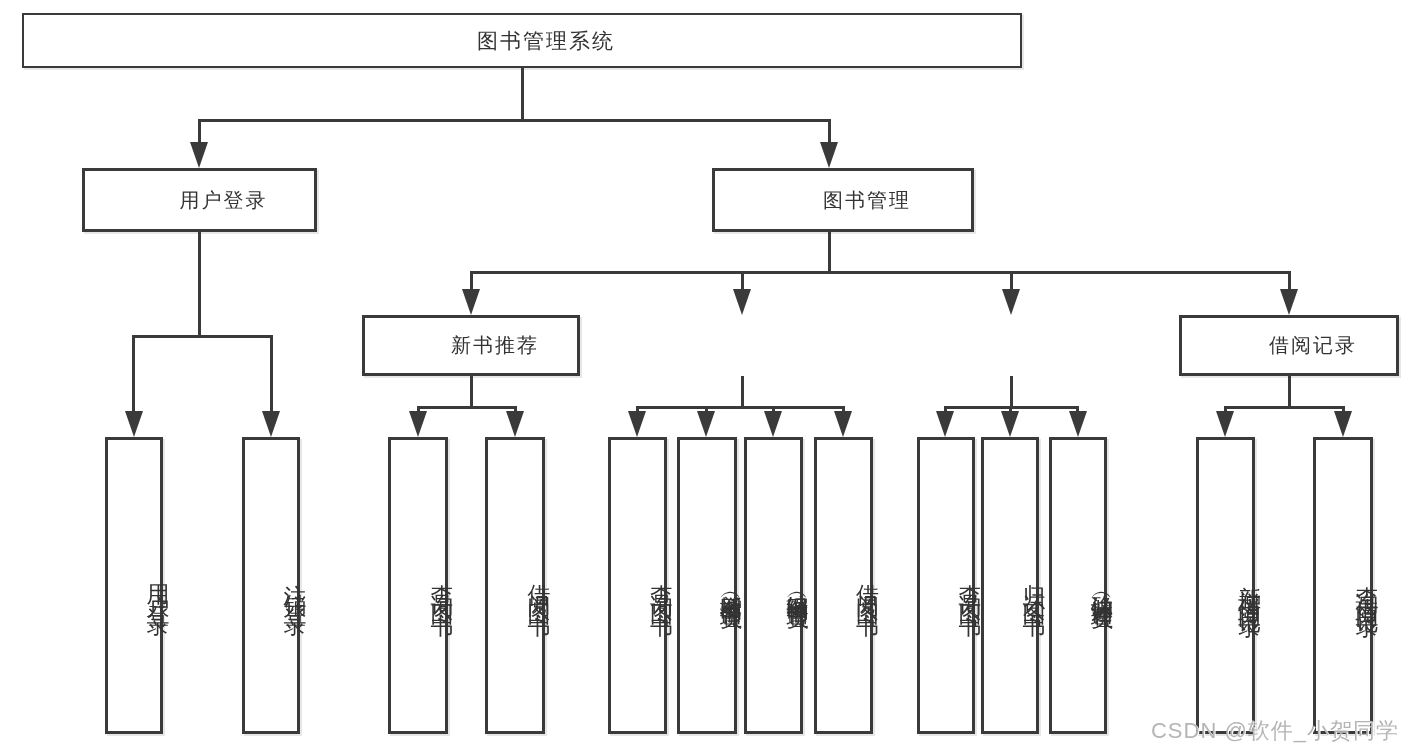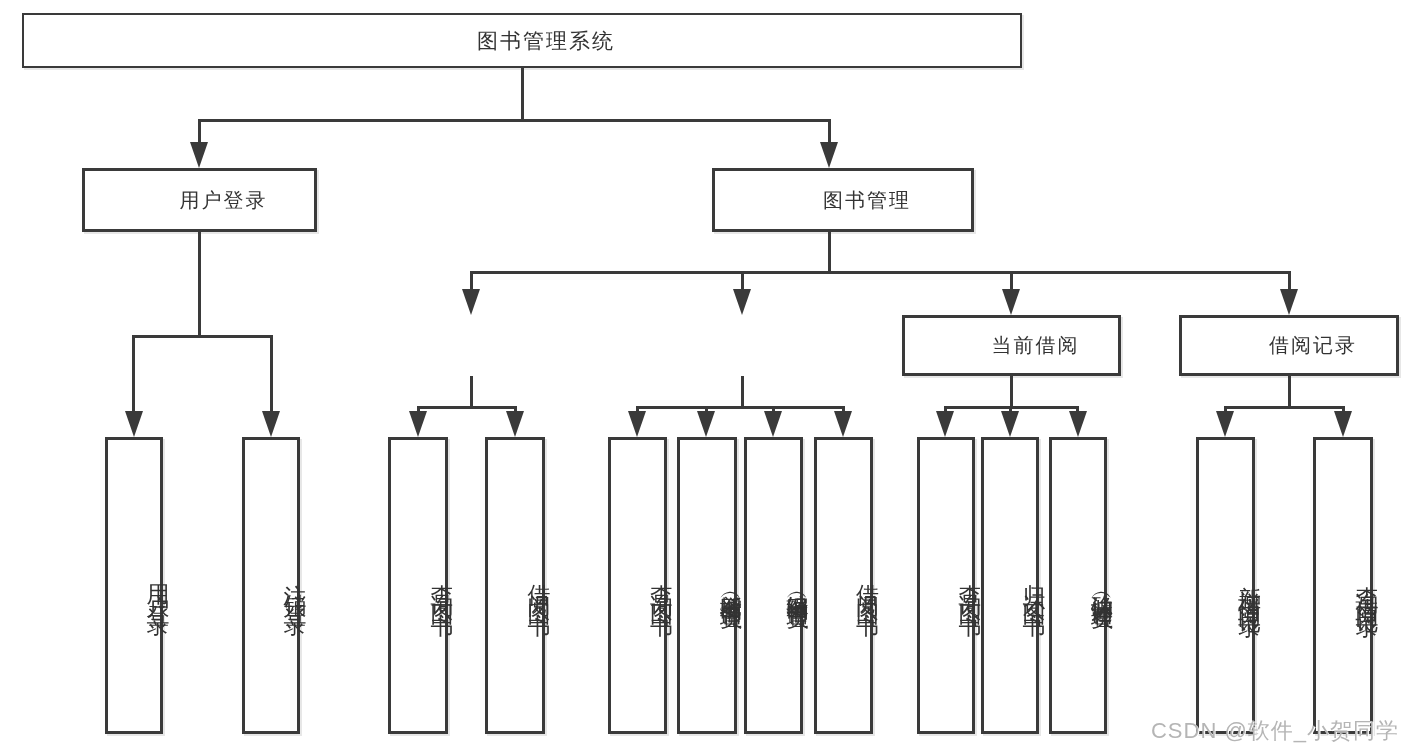--- a/index.html
+++ b/index.html
@@ -87,22 +87,22 @@
   <div class="line" style="left:470px;top:271px;width:820px;height:3px"></div>
   <div class="line" style="left:470px;top:271px;width:3px;height:21px"></div>
   <div class="arrow" style="left:462px;top:289px"></div>
   <div class="line" style="left:741px;top:271px;width:3px;height:21px"></div>
   <div class="arrow" style="left:733px;top:289px"></div>
   <div class="line" style="left:1010px;top:271px;width:3px;height:21px"></div>
   <div class="arrow" style="left:1002px;top:289px"></div>
   <div class="line" style="left:1288px;top:271px;width:3px;height:21px"></div>
   <div class="arrow" style="left:1280px;top:289px"></div>
 
-  <div class="node" style="left:902px;top:315px;width:219px;height:61px">
-    <span>当前借阅</span>
+  <div class="node" style="left:362px;top:315px;width:218px;height:61px">
+    <span>新书推荐</span>
   </div>
   <div class="node" style="left:1179px;top:315px;width:220px;height:61px">
     <span>借阅记录</span>
   </div>
 
   <div class="line" style="left:470px;top:376px;width:3px;height:33px"></div>
   <div class="line" style="left:417px;top:406px;width:99px;height:3px"></div>
   <div class="line" style="left:417px;top:406px;width:3px;height:9px"></div>
   <div class="arrow" style="left:409px;top:411px"></div>
   <div class="line" style="left:514px;top:406px;width:3px;height:9px"></div>

